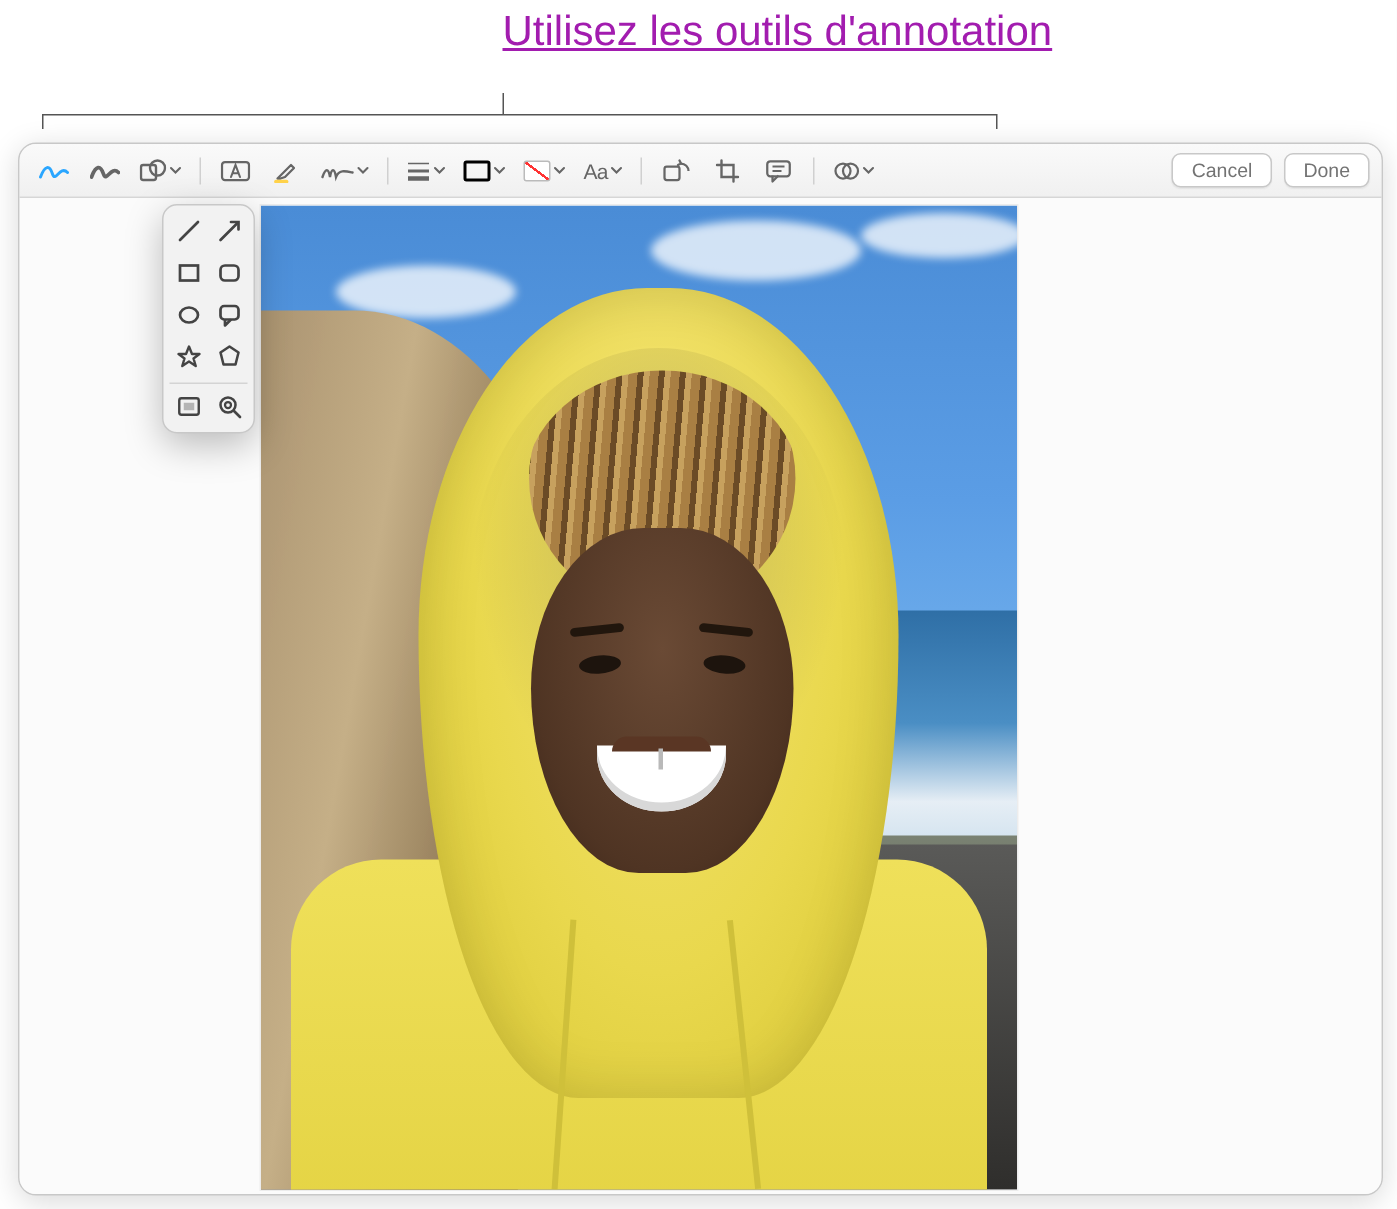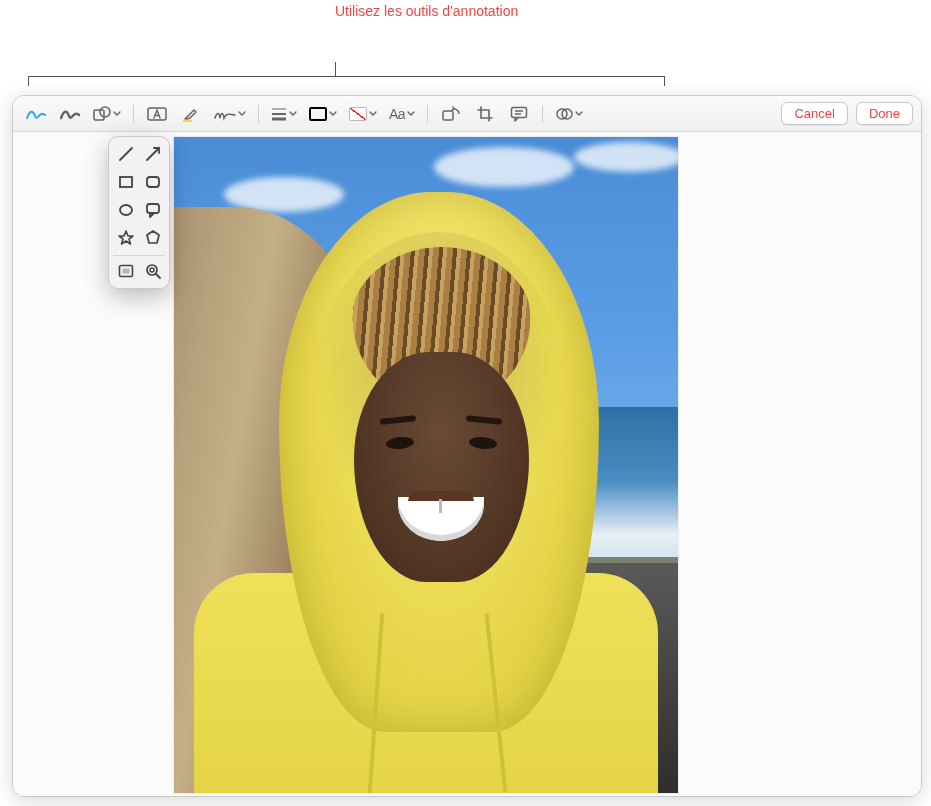--- a/index.html
+++ b/index.html
@@ -8,24 +8,25 @@
       background: #fff;
       width: 931px;
       height: 806px;
       position: relative;
       overflow: hidden;
     }
     .annotation-label {
       position: absolute;
       top: 2px;
       left: 335px;
-      font-size: 14px;
-      color: #ef4444;
+      font-size: 28px;
+      color: #a21caf;
       line-height: 1.35;
       font-weight: 400;
+      text-decoration: underline;
     }
     .annotation-line-h {
       position: absolute;
       top: 76px;
       left: 28px;
       width: 636px;
       height: 1px;
       background: #555;
     }
     .annotation-line-v {
@@ -100,21 +101,21 @@
       display: flex;
       gap: 8px;
       align-items: center;
     }
     .pill-btn {
       background: #fff;
       border: 1px solid #c8c8c8;
       border-radius: 6px;
       padding: 3px 12px;
       font-size: 13px;
-      color: #ef4444;
+      color: #737373;
       box-shadow: 0 1px 1px rgba(0,0,0,0.06);
       cursor: default;
     }
     .content-area {
       position: relative;
       width: 100%;
       height: calc(100% - 36px);
       background: #fbfbfb;
       display: flex;
       justify-content: flex-start;

